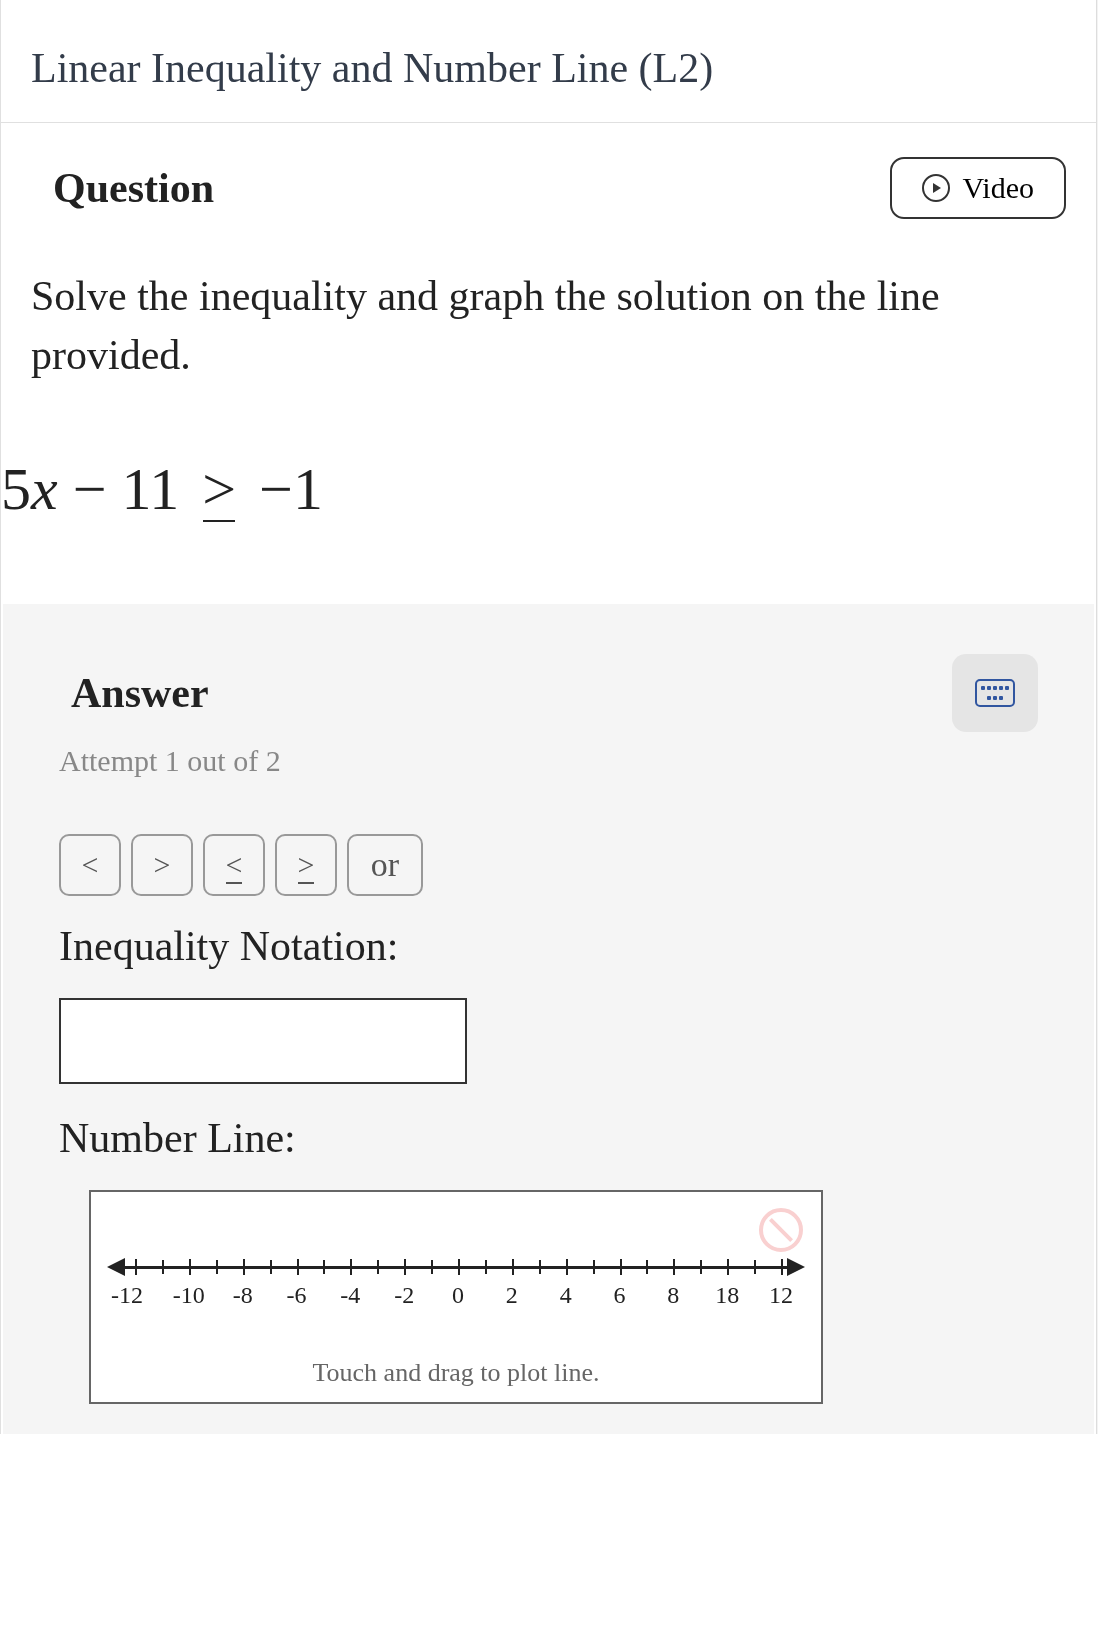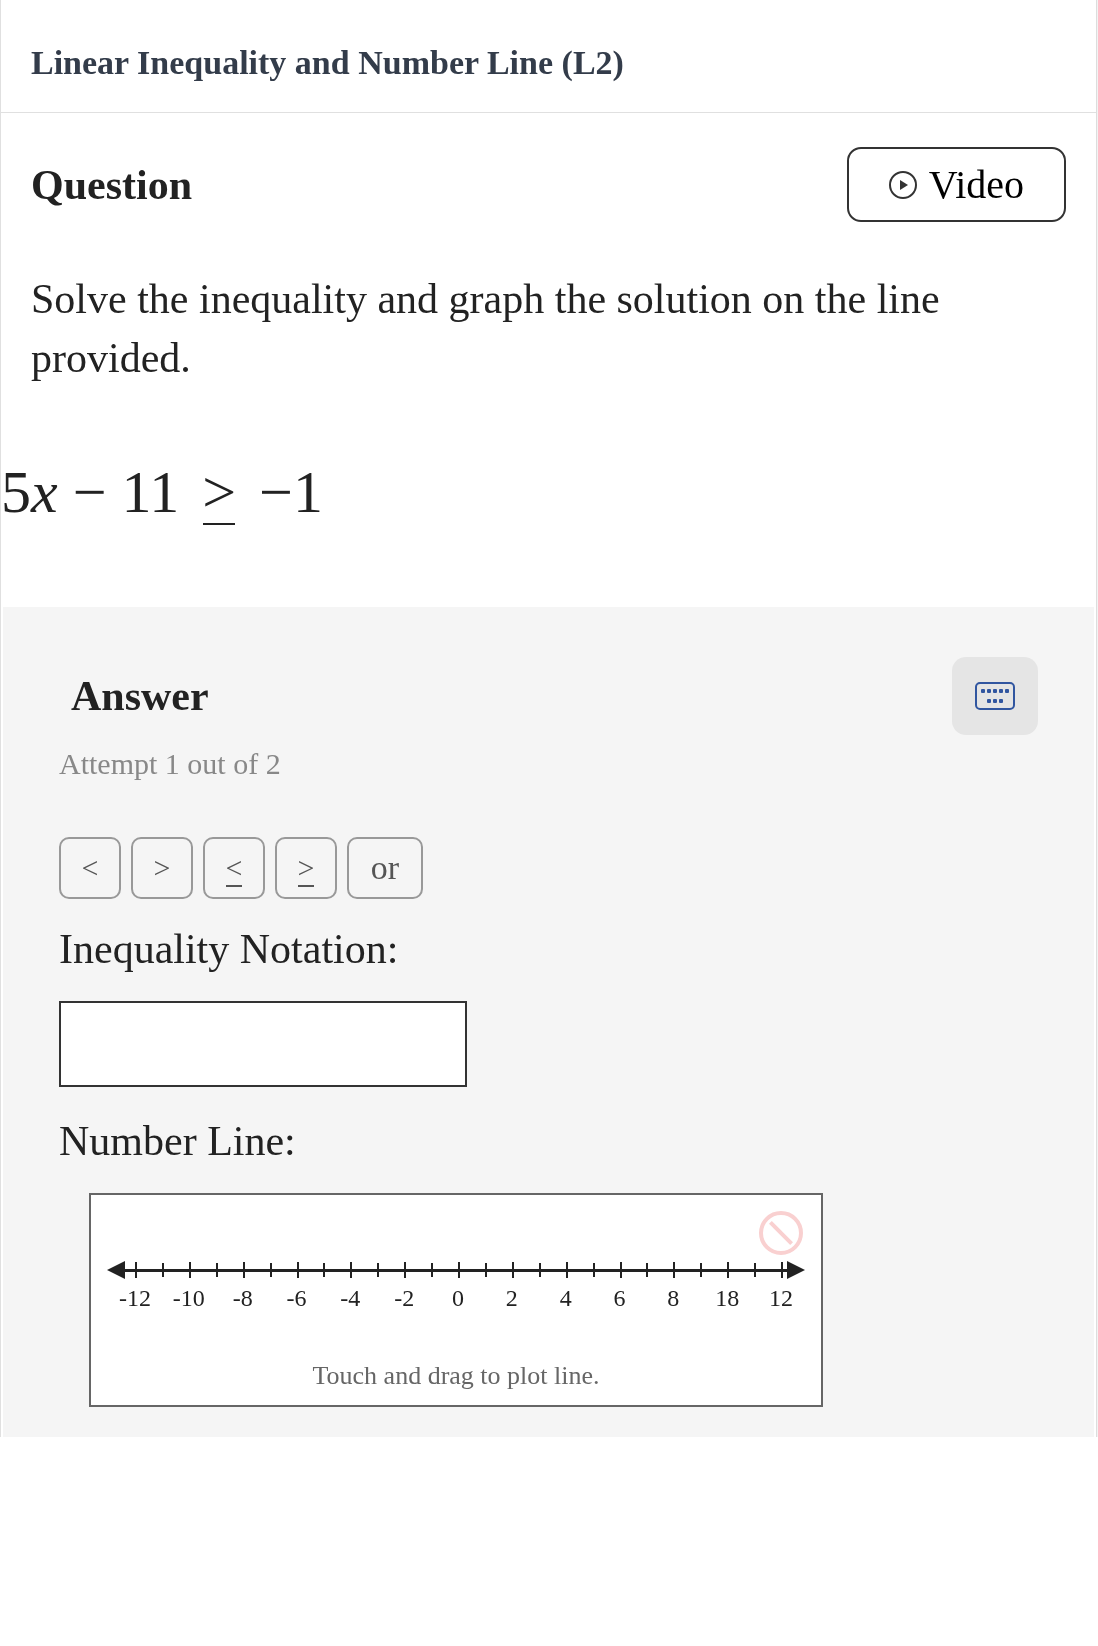--- a/index.html
+++ b/index.html
@@ -1,23 +1,23 @@
 <!DOCTYPE html>
 <html><head>
 <meta charset="utf-8">
 <style>
 * { margin:0; padding:0; box-sizing:border-box; }
 body { font-family:Georgia,'Times New Roman',serif; background:#fff; color:#222; }
 .page { width:1098px; border-left:1px solid #e0e0e0; border-right:2px solid #d0d0d0; position:relative; }
 .header { padding:44px 30px 30px 30px; border-bottom:1px solid #e0e0e0; }
-.header h1 { font-size:34px; color:#333c4a; font-weight:700; font-family:Georgia,serif; }
+.header h1 { font-size:42px; color:#333c4a; font-weight:400; font-family:Georgia,serif; }
 .qrow { display:flex; align-items:center; justify-content:space-between; padding:34px 30px 0 30px; }
-.qlabel { font-size:42px; font-weight:700; font-family:Georgia,serif; }
+.qlabel { font-size:42px; font-weight:700; font-family:Georgia,serif;margin-left:22px; }
 .qbtns { display:flex; gap:16px; }
-.pillbtn { display:flex; align-items:center; gap:12px; border:2px solid #333; border-radius:14px; padding:12px 40px; font-family:Georgia,serif; font-size:40px; background:#fff; cursor:pointer; }
+.pillbtn { display:flex; align-items:center; gap:12px; border:2px solid #333; border-radius:14px; padding:12px 30px; font-family:Georgia,serif; font-size:30px; background:#fff; cursor:pointer; }
 .play-icon { width:28px; height:28px; display:inline-flex; align-items:center; justify-content:center; border:2px solid #333; border-radius:50%; }
 .play-tri { width:0; height:0; border-left:8px solid #333; border-top:5px solid transparent; border-bottom:5px solid transparent; margin-left:2px; }
 .instr { font-size:42px; line-height:1.4; padding:48px 30px 0 30px; font-family:Georgia,serif; }
 .equation { font-size:60px; text-align:left; padding:70px 0 80px 0; font-family:'Times New Roman',serif; }
 .equation .mi { font-style:italic; }
 .geq { display:inline-block; position:relative; margin:0 8px; }
 .geq::after { content:''; position:absolute; left:1px; right:1px; bottom:2px; height:2px; background:#222; }
 .ansblock { background:#f5f5f5; margin:0 2px; padding:50px 56px 30px 56px; position:relative; }
 .ansrow { display:flex; align-items:center; justify-content:space-between; }
 .anslabel { font-size:42px; font-weight:700; font-family:Georgia,serif;margin-left:12px; }
@@ -117,21 +117,21 @@
     <div class="nl-label">Number Line:</div>
 
     <div class="nl-frame">
       <div class="no-icon"></div>
       <div class="nl-axis">
         <div class="nl-line"></div>
         <div class="nl-arrow-l"></div>
         <div class="nl-arrow-r"></div>
         <div id="ticks">
             <div class="tick major" style="left: 26px;"></div>
-            <div class="tick-label" style="left: 26px;">-12</div>
+            <div class="tick-label" style="left: 18px;">-12</div>
             <div class="tick" style="left: 52.9167px;"></div>
             <div class="tick major" style="left: 79.8333px;"></div>
             <div class="tick-label" style="left: 79.8333px;">-10</div>
             <div class="tick" style="left: 106.75px;"></div>
             <div class="tick major" style="left: 133.667px;"></div>
             <div class="tick-label" style="left: 133.667px;">-8</div>
             <div class="tick" style="left: 160.583px;"></div>
             <div class="tick major" style="left: 187.5px;"></div>
             <div class="tick-label" style="left: 187.5px;">-6</div>
             <div class="tick" style="left: 214.417px;"></div>

